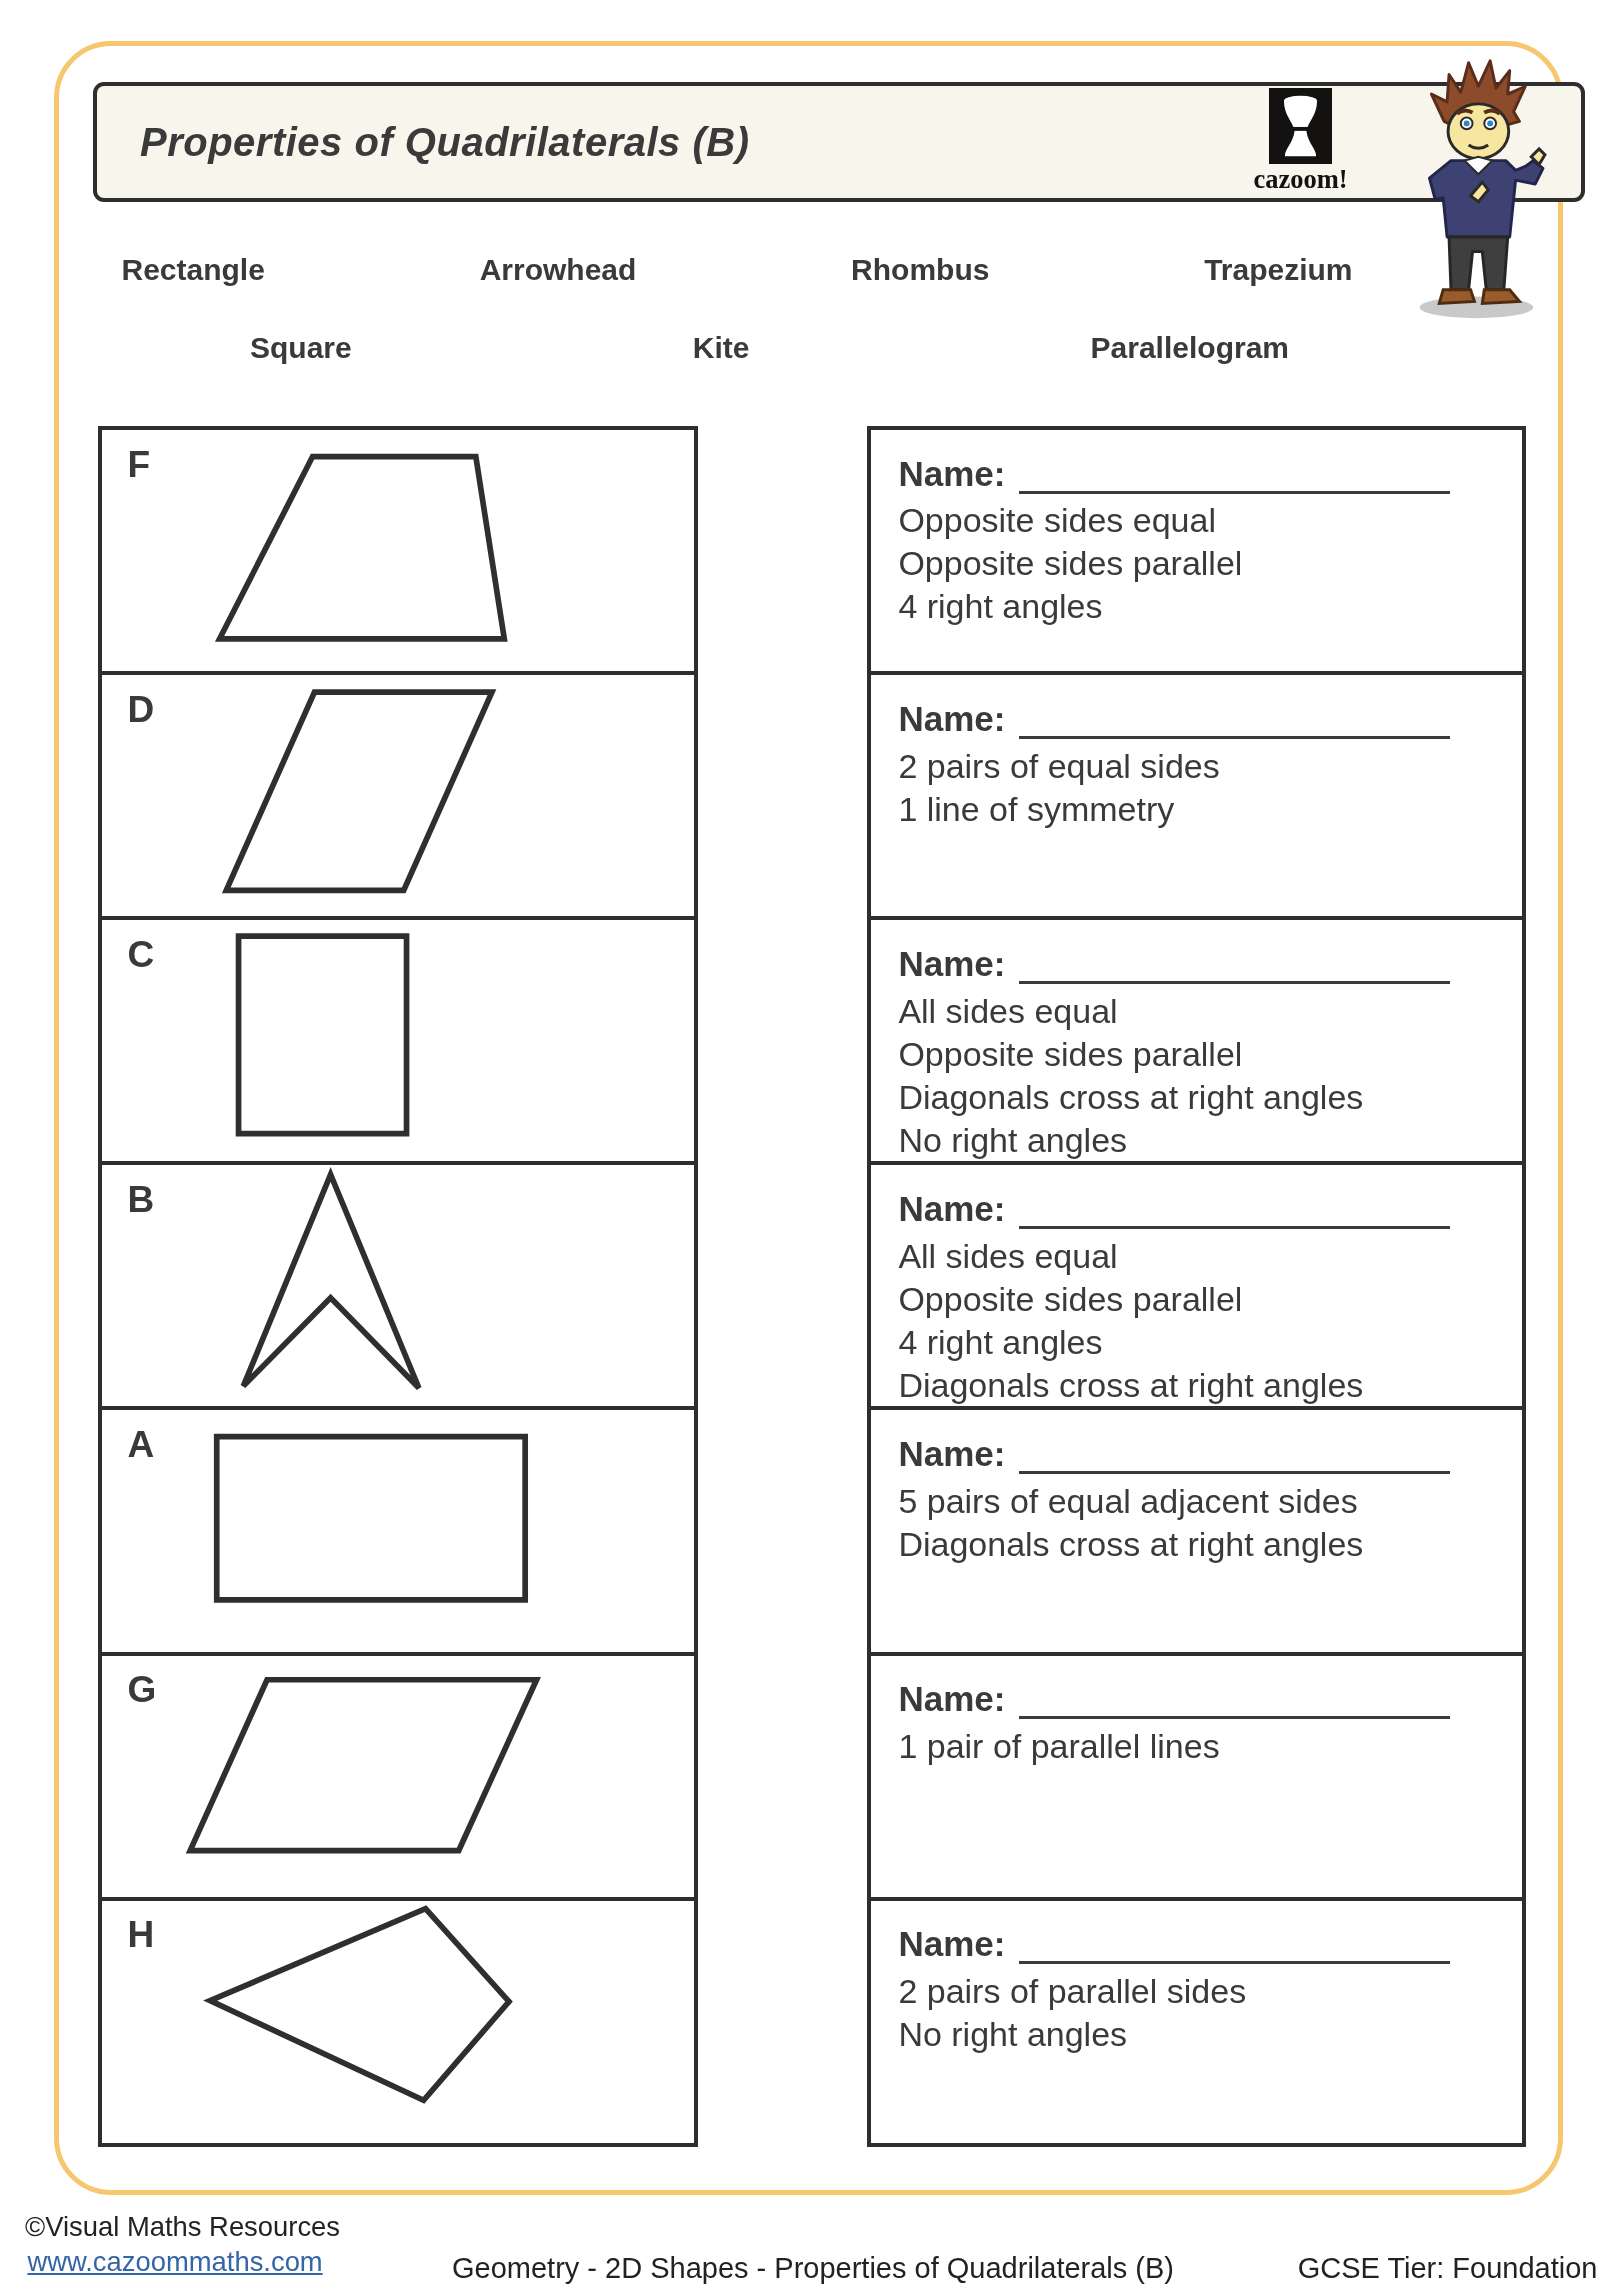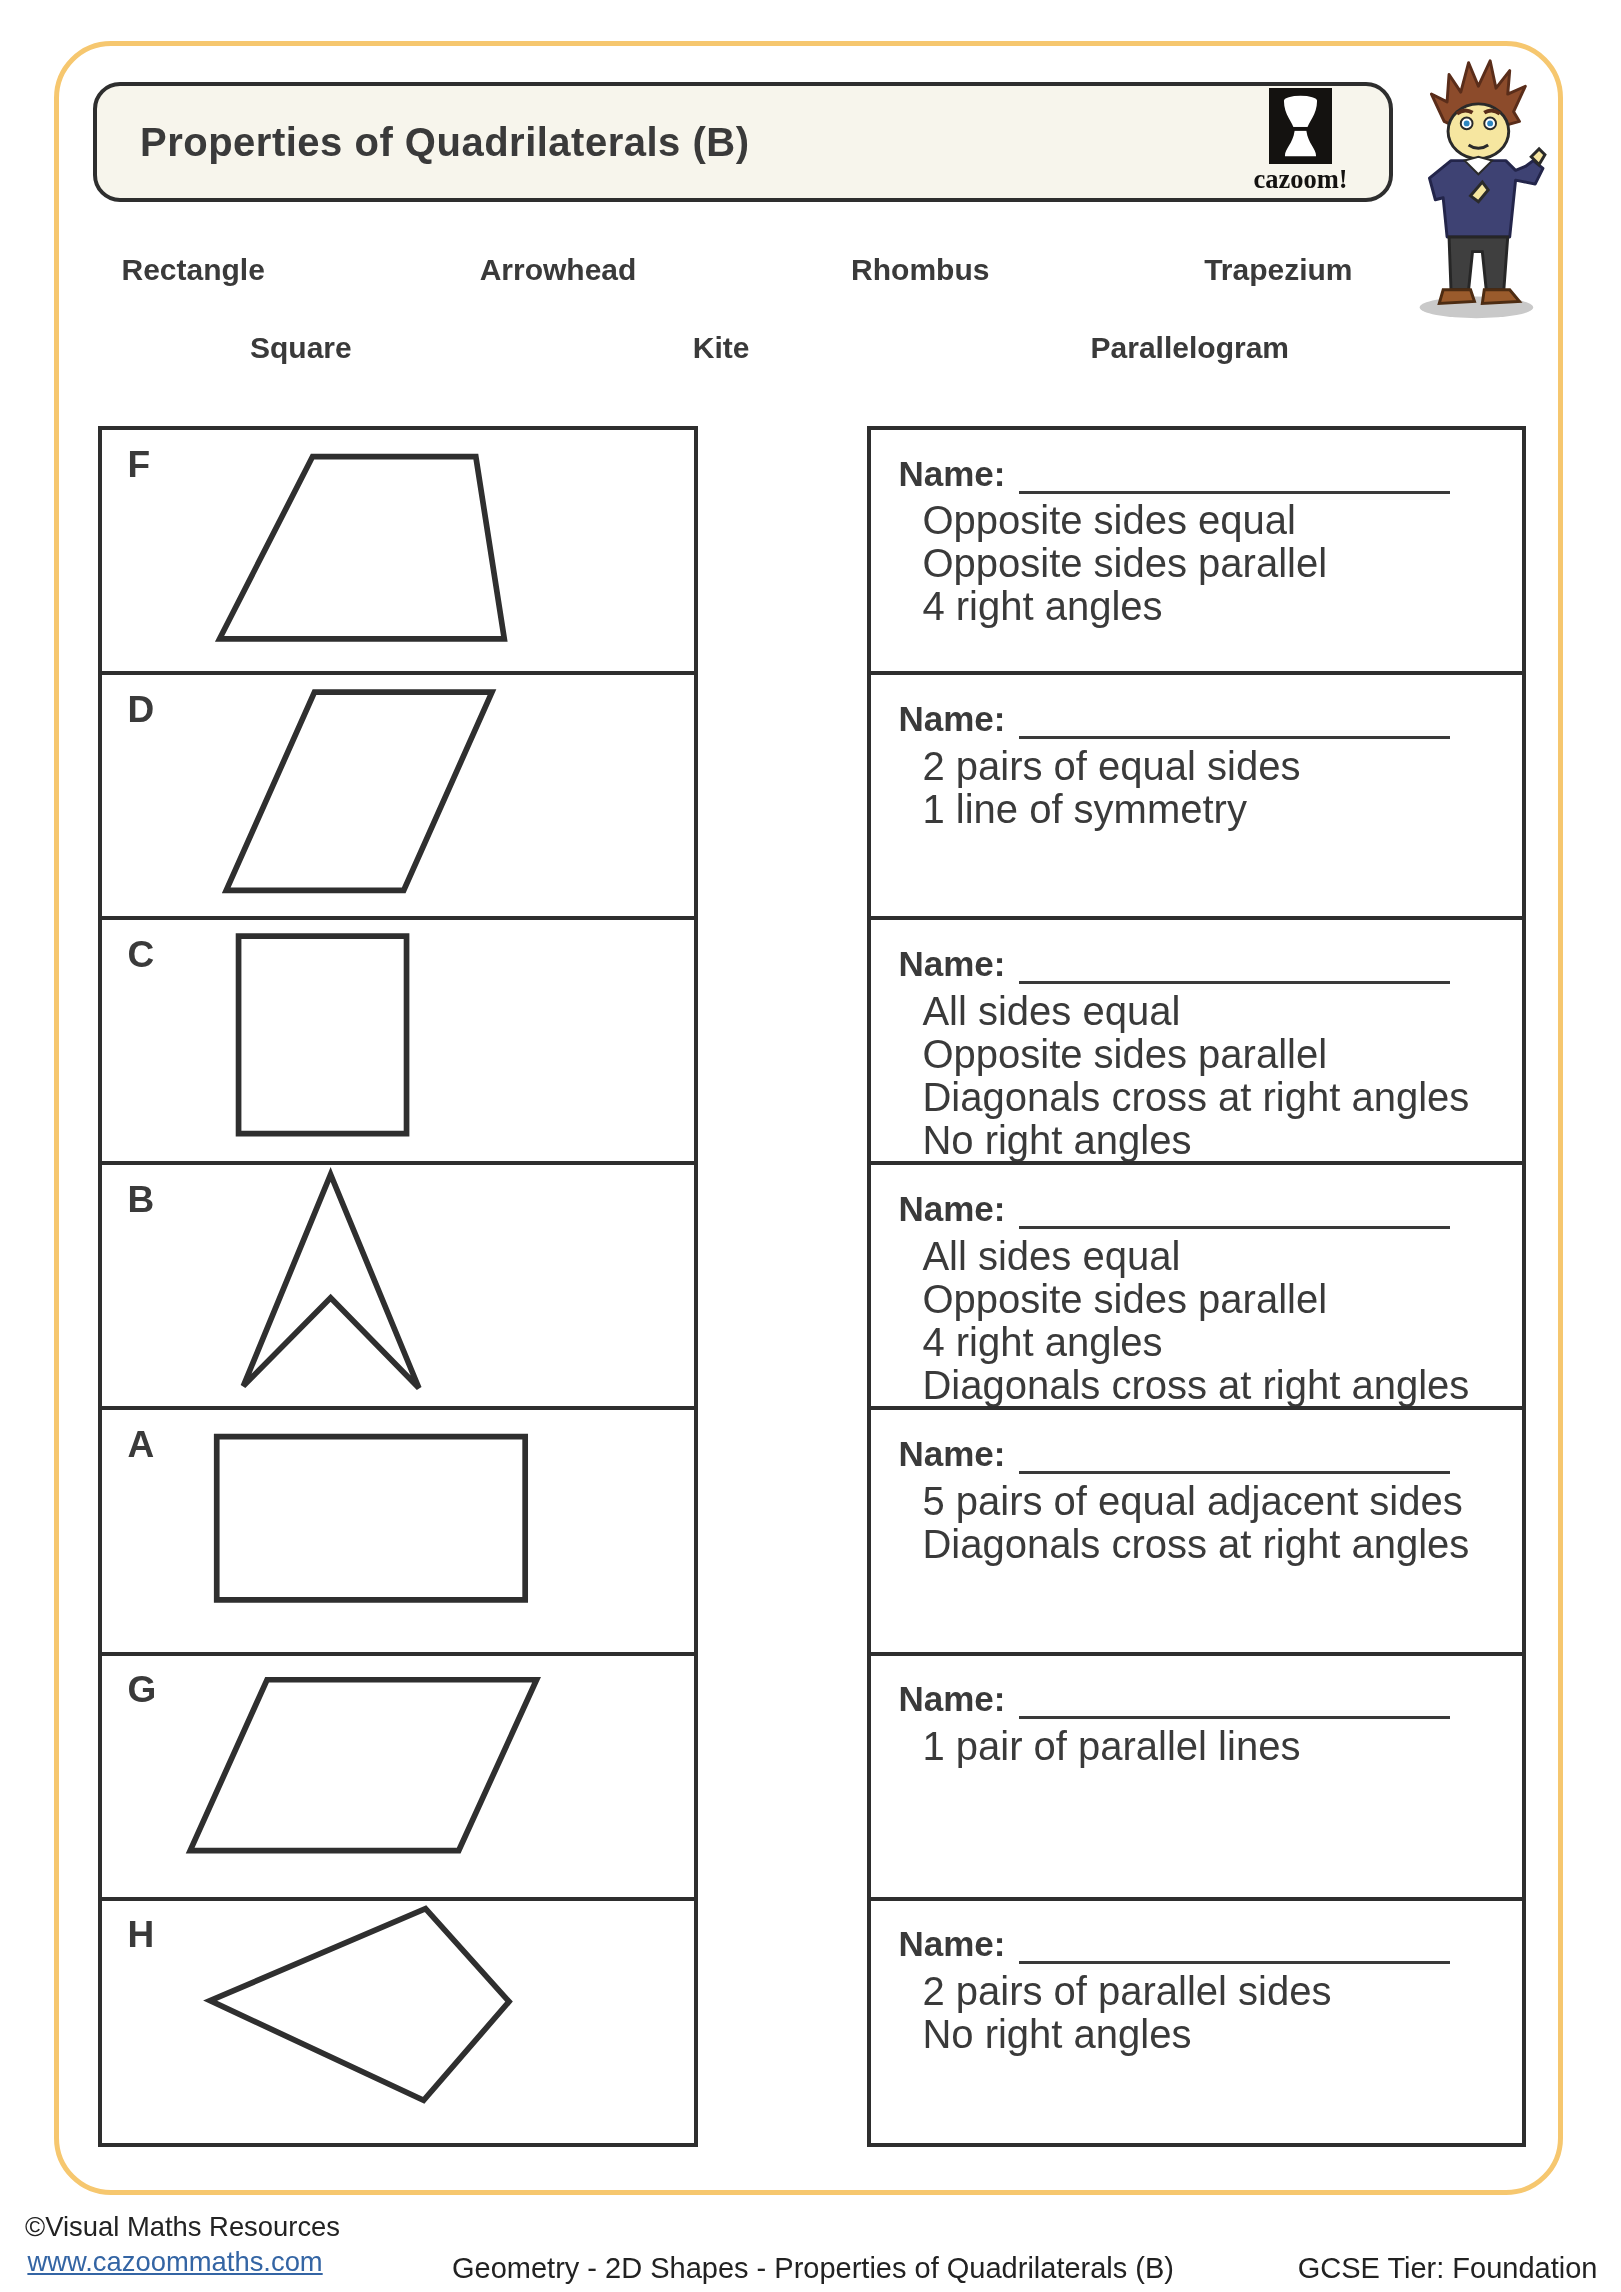--- a/index.html
+++ b/index.html
@@ -5,23 +5,23 @@
   html,body{margin:0;padding:0;}
   body{
     width:1621px;height:2293px;position:relative;background:#ffffff;
     font-family:"Liberation Sans", sans-serif;color:#3a3a3a;overflow:hidden;
   }
   .page-frame{
     position:absolute;left:54px;top:41px;width:1509px;height:2154px;
     border:5.9px solid #F6C76F;border-radius:57px;box-sizing:border-box;background:#fff;
   }
   .header-box{
-    position:absolute;left:93px;top:82px;width:1300px;height:120px;box-sizing:border-box;
-    background:#F7F5EC;border:4.9px solid #2e2e2e;border-radius:27px;
-    display:flex;align-items:center;
+    position:absolute;left:93px;top:82px;width:1492px;height:120px;box-sizing:border-box;
+    background:#F7F5EC;border:4.9px solid #2e2e2e;border-radius:11px;
+    display:flex;align-items:center;font-style:italic;
   }
   .header-title{font-size:40px;font-weight:bold;padding-left:43px;letter-spacing:0.5px;color:#3a3a3a;}
   .logo{position:absolute;left:1227px;top:88px;width:147px;text-align:center;}
   .logo-square{width:63px;height:76px;background:#141210;margin:0 auto;display:block;}
   .logo-text{font-family:"Liberation Serif", serif;font-weight:bold;font-size:26.5px;color:#141210;margin-top:0px;}
   .mascot{position:absolute;left:1400px;top:51px;width:147px;height:274px;}
   .word-bank{position:absolute;left:98px;width:1274px;display:flex;justify-content:space-between;font-weight:bold;font-size:30px;color:#3a3a3a;margin-top:8px;}
   .word-bank.r1{top:245px;padding:0 23.5px;width:1231px;}
   .word-bank.r2{top:323px;left:250px;width:1039px;}
   .col{position:absolute;top:426px;}
@@ -31,21 +31,21 @@
     position:relative;box-sizing:border-box;width:100%;height:250px;
     border:4.9px solid #2e2e2e;background:#fff;margin-top:-4.9px;
   }
   .cell:first-child{margin-top:0;}
   .shape-letter{position:absolute;left:25.5px;top:13.7px;font-size:37px;font-weight:bold;color:#3a3a3a;}
   .shape-svg{position:absolute;left:0;top:0;width:100%;height:100%;}
   .name-row{display:flex;align-items:flex-end;margin:23.5px 27.4px 5.9px 27.4px;}
   .name-label{font-size:35px;font-weight:bold;color:#3a3a3a;}
   .name-line{width:431px;border-bottom:3.9px solid #3a3a3a;height:35px;margin-left:13.7px;}
   .props{margin:2px 27.4px 0 27.4px;}
-  .prop-line{font-size:40px;line-height:43px;color:#3a3a3a;margin-left:24px;}
+  .prop-line{font-size:34px;line-height:43px;color:#3a3a3a;}
   .footer{position:absolute;left:0;top:2207px;width:1621px;}
   .footer-copy{position:absolute;left:25px;top:3.9px;font-size:27.4px;color:#222;}
   .footer-link{position:absolute;left:27.4px;top:39px;font-size:27.4px;color:#3465A4;text-decoration:underline;cursor:pointer;}
   .footer-center{position:absolute;left:323px;top:45px;width:980px;text-align:center;font-size:29px;color:#222;}
   .footer-right{position:absolute;right:23.5px;top:45px;font-size:29px;color:#222;}
   polygon.outline{fill:none;stroke:#2f2f2f;stroke-width:6;}
 </style>
 </head>
 <body>
 

